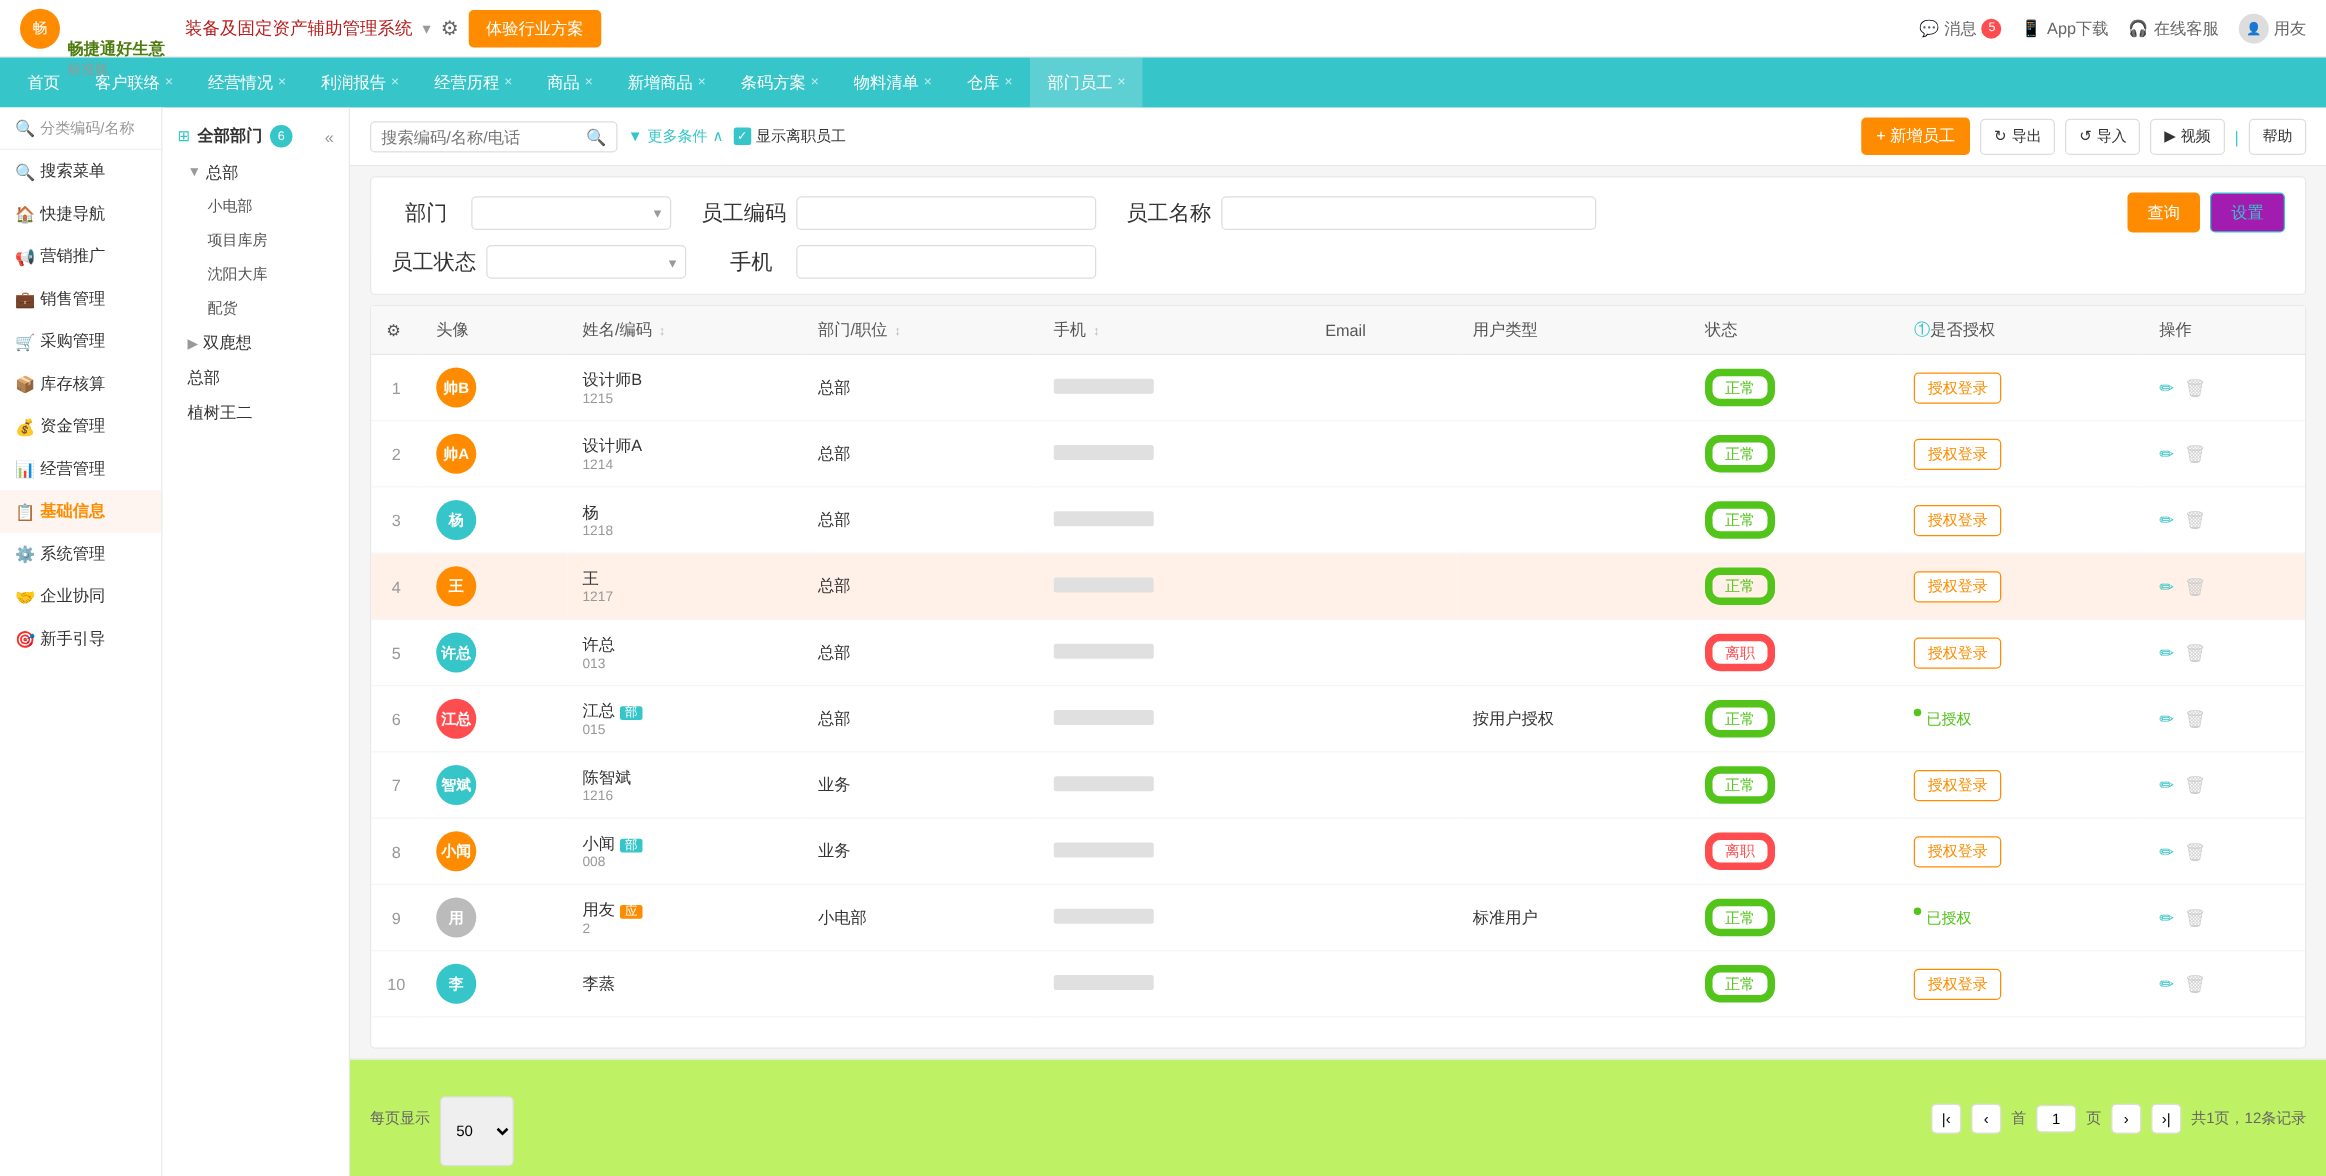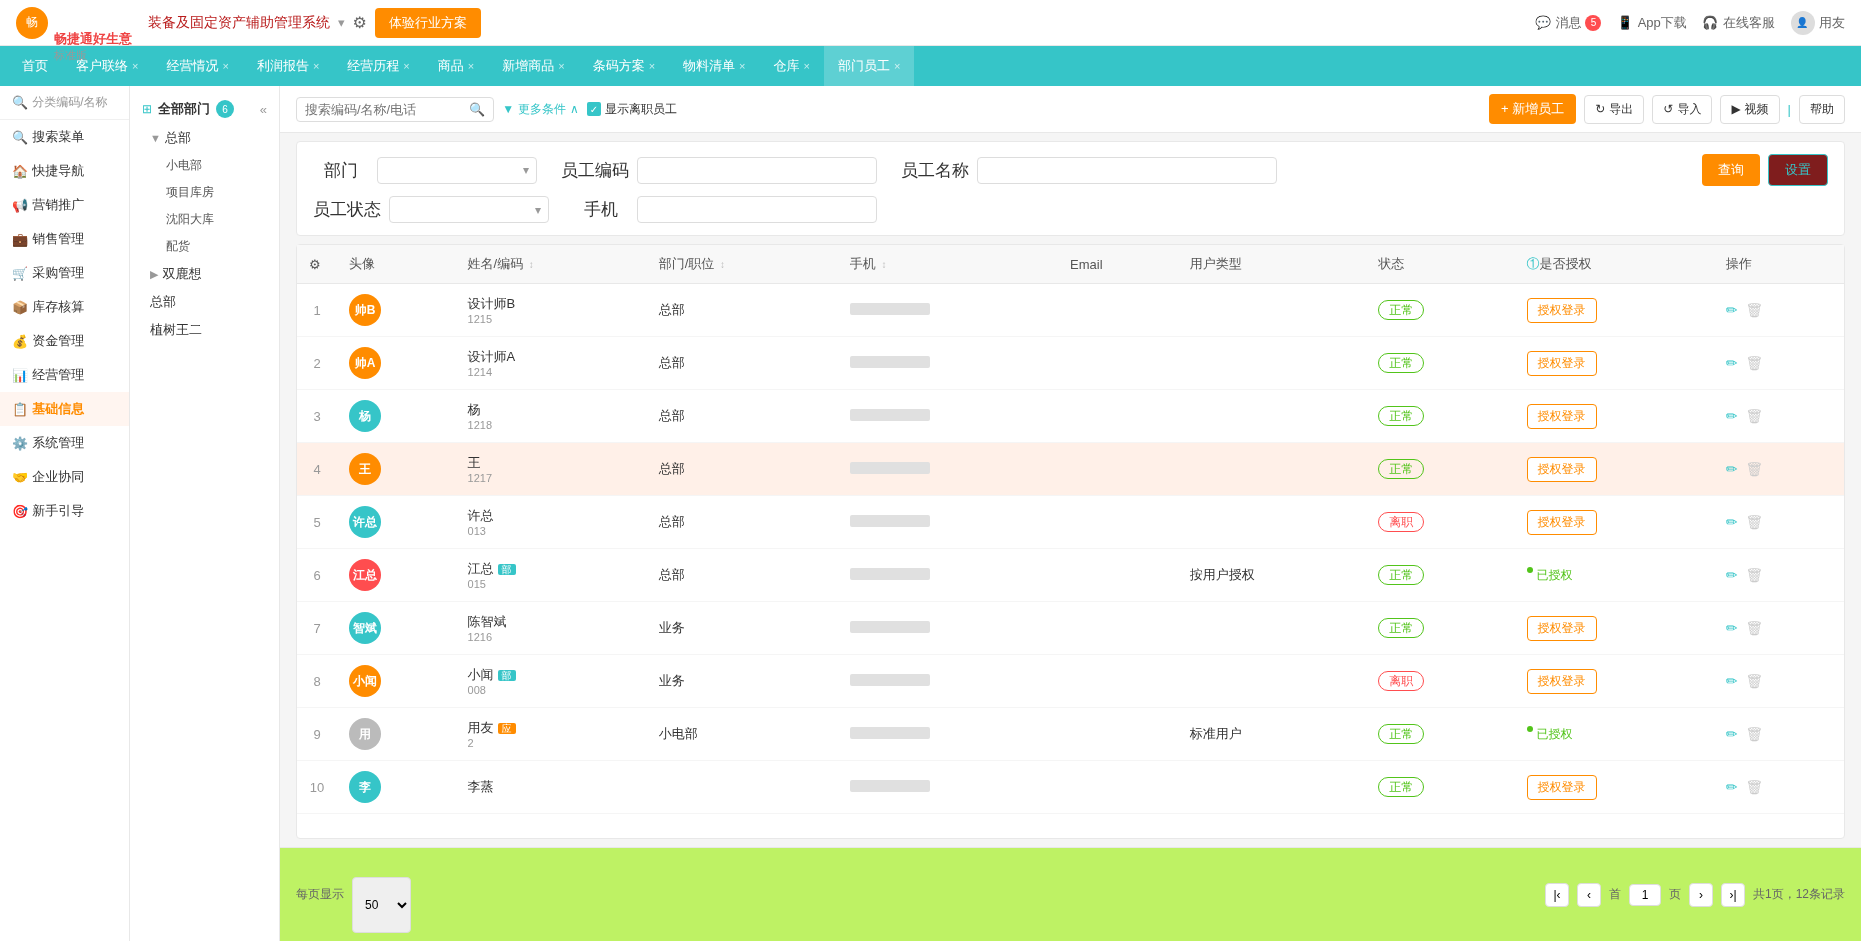--- a/index.html
+++ b/index.html
@@ -7,21 +7,21 @@
     
     
     .top-bar {
       display: flex; align-items: center; justify-content: space-between;
       background: #fff; height: 46px; padding: 0 16px;
       border-bottom: 1px solid #e8e8e8;
     }
     .top-bar-left { display: flex; align-items: center; gap: 8px; }
     .logo-area { display: flex; align-items: center; gap: 6px; }
     .logo-icon { width: 32px; height: 32px; background: #ff8c00; border-radius: 50%; display: flex; align-items: center; justify-content: center; color: white; font-size: 12px; }
-    .logo-text { font-size: 13px; color: #ef4444; font-weight: bold; margin-top: 48px; }
+    .logo-text { font-size: 13px; color: #4d7c0f; font-weight: bold; margin-top: 48px; }
     .logo-sub { font-size: 11px; color: #999; }
     .system-title { font-size: 14px; color: #b91c1c; margin-left: 8px; }
     .top-bar-right { display: flex; align-items: center; gap: 16px; font-size: 13px; color: #666; }
     .top-bar-right-item { display: flex; align-items: center; gap: 4px; cursor: pointer; }
     .badge { background: #ff4d4f; color: white; border-radius: 50%; width: 16px; height: 16px; font-size: 10px; display: flex; align-items: center; justify-content: center; }
     .try-btn { background: #ff8c00; color: white; border: none; border-radius: 4px; padding: 6px 14px; cursor: pointer; font-size: 13px; }
     .gear-btn { color: #666; cursor: pointer; font-size: 16px; }
     
     
     .nav-bar {
@@ -65,33 +65,33 @@
     .filter-row { display: flex; align-items: center; gap: 24px; margin-bottom: 10px; }
     .filter-row:last-child { margin-bottom: 0; }
     .filter-item { display: flex; align-items: center; gap: 8px; }
     .filter-label { font-size: 17px; color: #333; white-space: nowrap; min-width: 56px; text-align: center; }
     .filter-select { border: 1px solid #ddd; border-radius: 4px; padding: 5px 24px 5px 8px; font-size: 13px; min-width: 160px; background: white; appearance: none; cursor: pointer; position: relative; }
     .filter-select-wrap { position: relative; display: inline-block; }
     .filter-select-wrap::after { content: '▾'; position: absolute; right: 8px; top: 50%; transform: translateY(-50%); color: #999; pointer-events: none; font-size: 12px; }
     .filter-input { border: 1px solid #ddd; border-radius: 4px; padding: 5px 8px; font-size: 13px; min-width: 240px; }
     .filter-btns { margin-left: auto; display: flex; gap: 8px; }
     .btn-query { background: #ff8c00; color: white; border: none; border-radius: 4px; padding: 6px 16px; cursor: pointer; font-size: 13px; }
-    .btn-setting { border: 1px solid #36c5c8; color: #36c5c8; background: #7f1d1d; border-radius: 4px; padding: 6px 16px; cursor: pointer; font-size: 13px; }
+    .btn-setting { border: 1px solid #36c5c8; color: #36c5c8; background: #a21caf; border-radius: 4px; padding: 6px 16px; cursor: pointer; font-size: 13px; }
     
     
     .table-area { margin: 0 16px 8px; background: white; border: 1px solid #e8e8e8; border-radius: 4px; flex: 1; }
     table { width: 100%; border-collapse: collapse; }
     thead tr { background: #f8f8f8; }
     th { padding: 10px 12px; font-size: 13px; color: #555; font-weight: normal; border-bottom: 1px solid #e8e8e8; text-align: left; white-space: nowrap; }
     td { padding: 10px 12px; font-size: 13px; color: #333; border-bottom: 1px solid #f5f5f5; vertical-align: middle; }
     tr.highlighted { background: #fff0e8; }
     
     .avatar { width: 32px; height: 32px; border-radius: 50%; display: flex; align-items: center; justify-content: center; color: white; font-size: 12px; font-weight: bold; }
     
-    .status-badge { border: 1px solid #f9a8d4; border-radius: 12px; padding: 2px 10px; font-size: 12px; color: #333; }
+    .status-badge { border: 6px solid #f9a8d4; border-radius: 12px; padding: 2px 10px; font-size: 12px; color: #333; }
     .status-normal { border-color: #52c41a; color: #52c41a; }
     .status-resigned { border-color: #ff4d4f; color: #ff4d4f; }
     
     .auth-btn { border: 1px solid #ff8c00; color: #ff8c00; background: white; border-radius: 4px; padding: 3px 10px; cursor: pointer; font-size: 12px; }
     .authorized { color: #52c41a; font-size: 12px; display: flex; align-items: flex-start; gap: 4px; }
     .dot-green { width: 6px; height: 6px; border-radius: 50%; background: #52c41a; display: inline-block; }
     
     .action-btns { display: flex; gap: 8px; }
     .action-icon { color: #36c5c8; cursor: pointer; font-size: 14px; }
     .action-icon-del { color: #ccc; cursor: pointer; font-size: 14px; }

